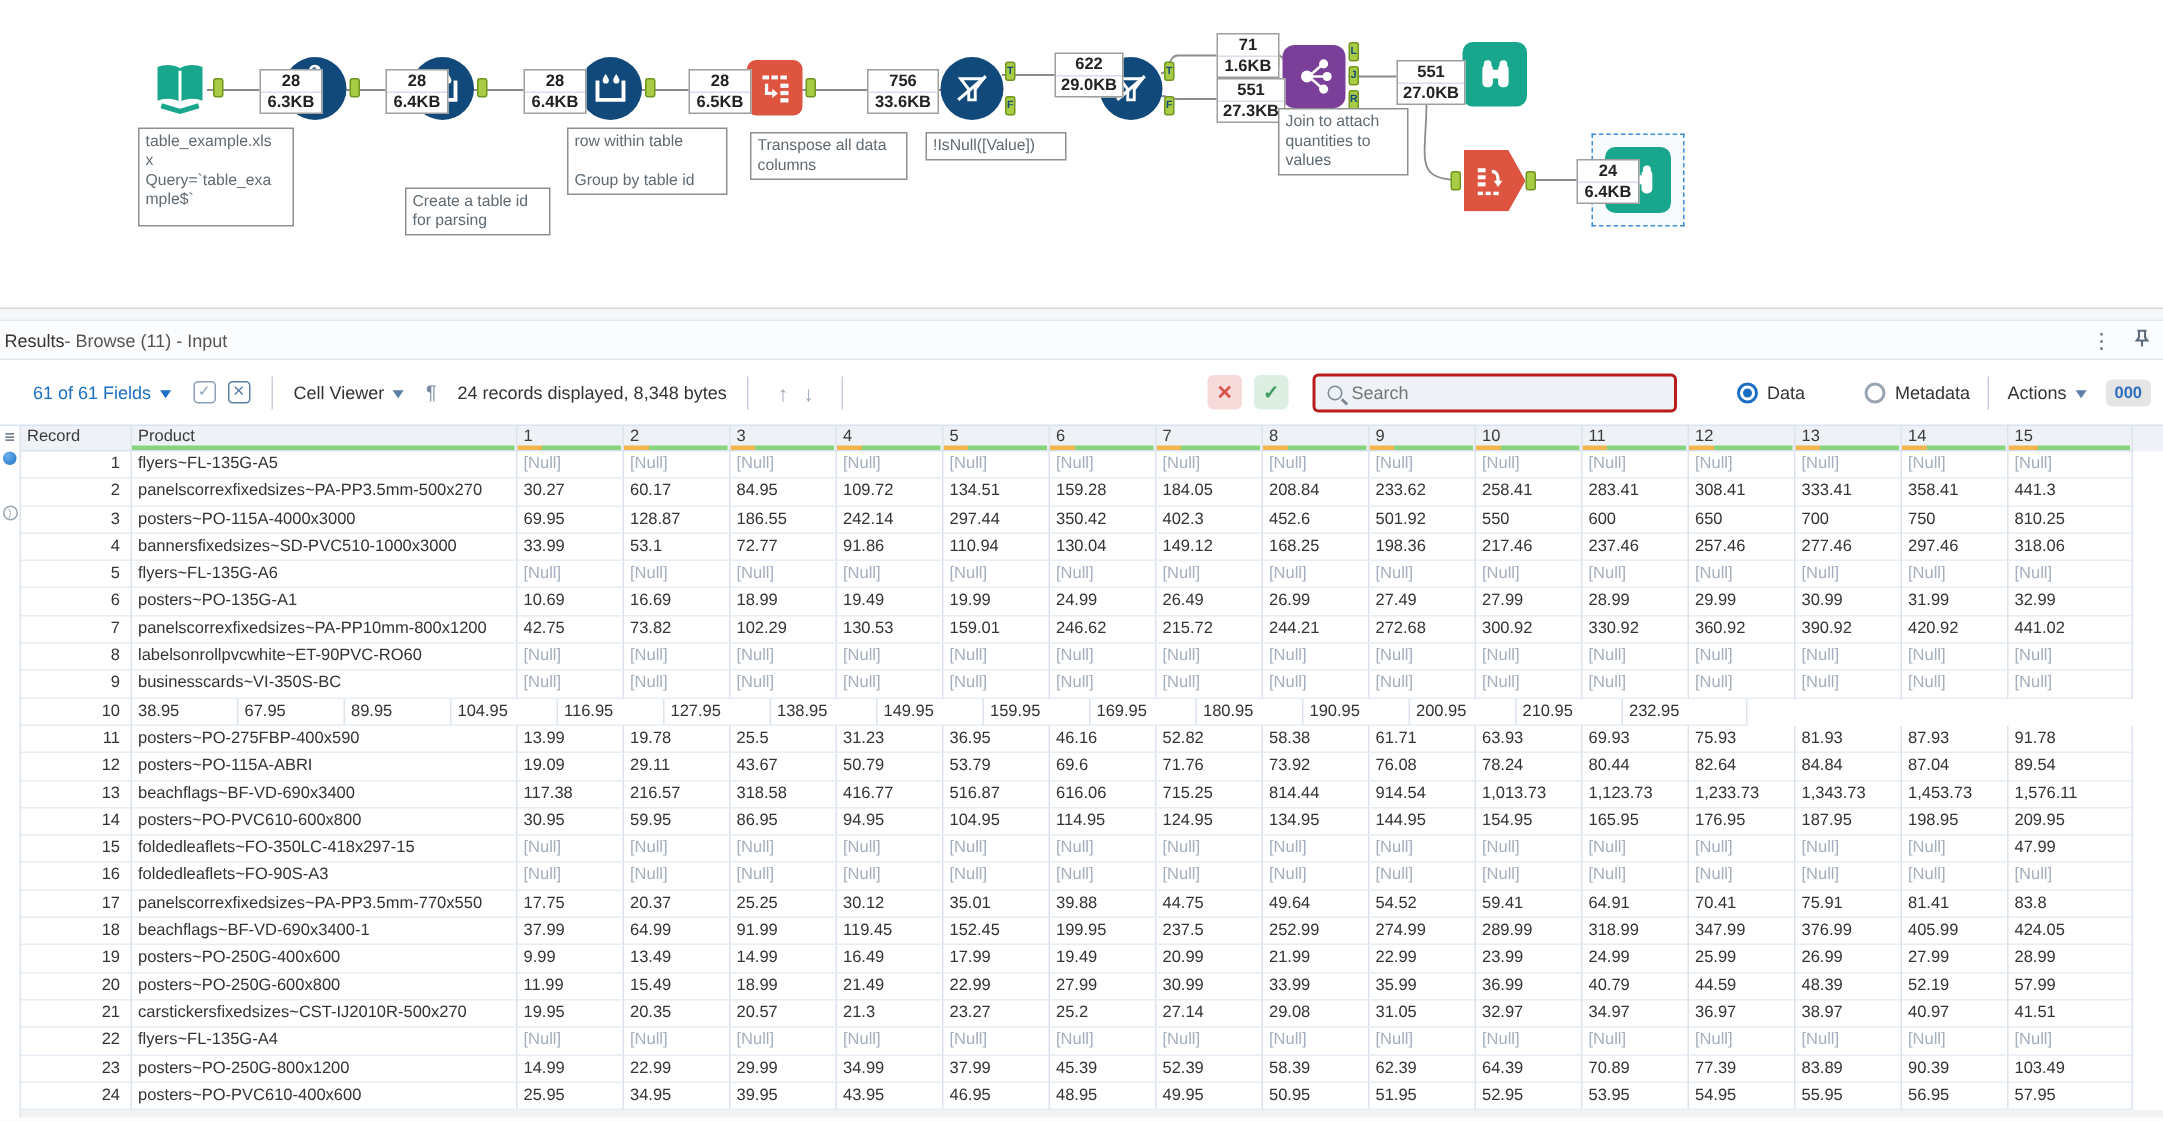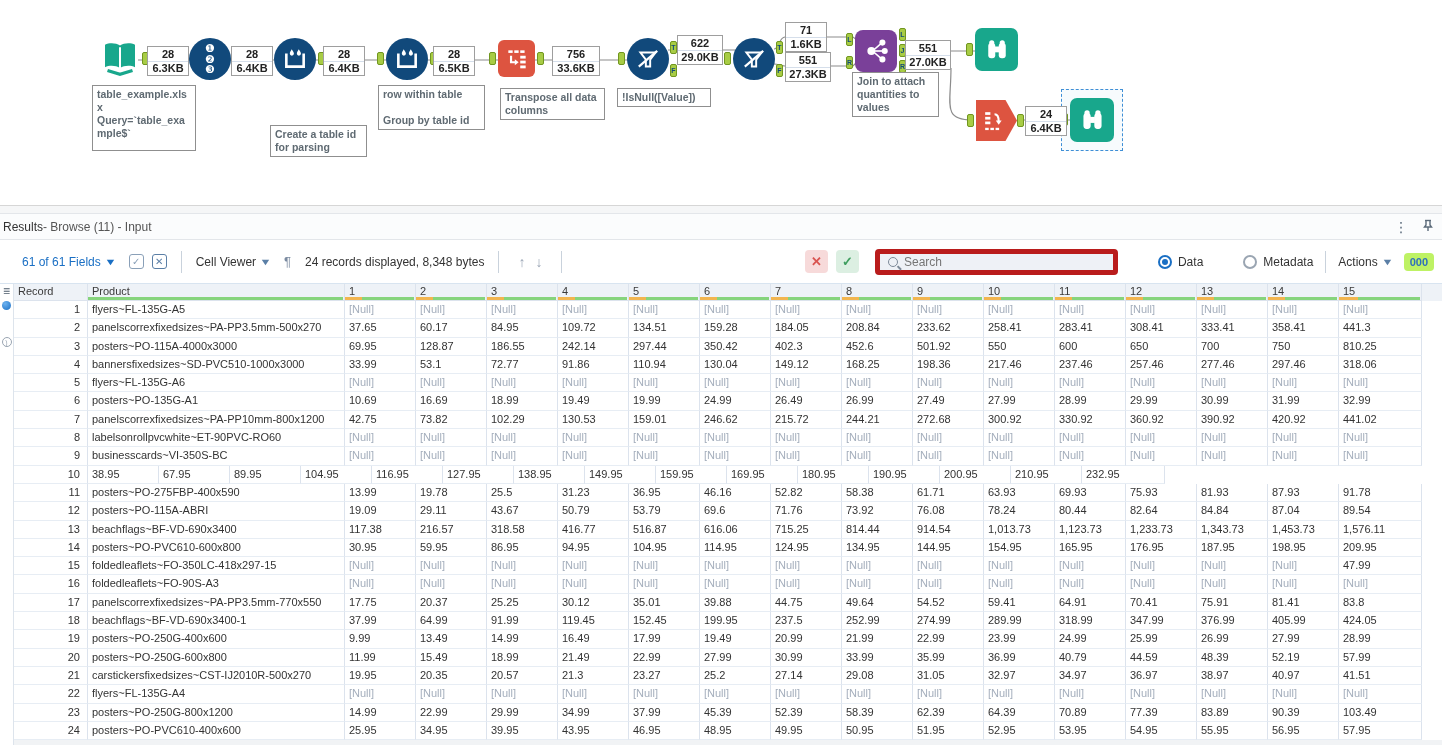--- a/index.html
+++ b/index.html
@@ -8,23 +8,23 @@
 
   
   .canvas { position:relative; width:1442px; height:206px; background:#fff; border-bottom:1px solid #d6d6d6; }
   .wires { position:absolute; left:0; top:0; width:1442px; height:206px; }
   .tool { position:absolute; }
   .tool-circle { border-radius:50%; background:#11497b; display:flex; align-items:center; justify-content:center; }
   .tool-rect { border-radius:6px; display:flex; align-items:center; justify-content:center; }
   .anchor { position:absolute; width:7px; height:13px; background:#a8cc45; border:1px solid #71961f;
     border-radius:2px; font-size:7px; font-weight:bold; color:#11497b; line-height:11px; text-align:center; }
   .badge { position:absolute; background:#fff; border:1px solid #9e9e9e; text-align:center;
-    font-size:11px; font-weight:600; color:#222; line-height:13px; padding-top:1px; }
+    font-size:11px; font-weight:600; color:#222; line-height:13px; padding-top:1px;margin-left:26px; }
   .badge .sz { border-top:1px solid #d5deea; display:block; }
-  .annot { position:absolute; background:#fff; border:1px solid #8f8f8f; color:#5f6a72; font-weight:bold;
+  .annot { position:absolute; background:#fff; border:1px solid #8f8f8f; color:#5f6a72; font-weight:normal;
     font-size:10.5px; line-height:13px; padding:2px 4px; white-space:pre-line; }
   .rid-num { color:#fff; font-size:11px; line-height:10.5px; text-align:center; }
   .select-box { position:absolute; border:1px dashed #3f8fd6; background:rgba(63,143,214,0.04); }
 
   
   .splitter { width:1442px; height:7px; background:#f5f6f7; }
 
   
   .results { width:1442px; background:#fff; }
   .r-title { height:27px; background:#fbfcfd; border-top:1px solid #e3e6ea; border-bottom:1px solid #e3e6ea;
@@ -37,32 +37,32 @@
   .chev { font-size:9px; color:inherit; transform:scaleX(1.4); display:inline-block; }
   .tb-icbox { width:15px; height:15px; border:1px solid #8aa0b8; border-radius:3px; color:#8aa0b8;
     font-size:10px; line-height:13px; text-align:center; margin-left:14px; }
   .tb-sep { width:1px; height:22px; background:#c9d2dc; margin:0 14px; }
   .pilcrow { color:#7a8aa0; font-size:13px; margin-right:14px; }
   .tb-arrow { color:#9aa5b5; font-size:14px; margin:0 5px; }
   .tb-btn { width:23px; height:23px; border-radius:4px; display:flex; align-items:center; justify-content:center;
     font-size:13px; font-weight:bold; }
   .btn-x { background:#f7dada; color:#d9534f; margin-right:8px; }
   .btn-ok { background:#dcefe2; color:#3f9e5f; }
-  .search { width:243px; height:26px; background:#eef1f6; border:5px solid #b91c1c; border-radius:4px;
+  .search { width:243px; height:26px; background:#eef1f6; border:2px solid #b91c1c; border-radius:4px;
     display:flex; align-items:center; padding:0 8px; gap:6px; margin-left:16px; color:#444; }
   .search input { border:none; background:transparent; outline:none; font-size:12px; color:#444; width:190px;
     font-family:"Liberation Sans", sans-serif; }
   .mag { width:10px; height:10px; border:1.5px solid #7d8998; border-radius:50%; position:relative; }
   .mag:after { content:""; position:absolute; width:5px; height:1.5px; background:#7d8998; transform:rotate(45deg);
     left:8px; top:9px; }
   .radio { display:flex; align-items:center; gap:6px; margin-left:22px;padding-left:18px; }
   .rdot { width:14px; height:14px; border-radius:50%; border:2px solid #9aa5b2; }
   .rdot.on { border-color:#1a6fc4; position:relative; }
   .rdot.on:after { content:""; position:absolute; left:2px; top:2px; width:6px; height:6px; border-radius:50%; background:#1a6fc4; }
-  .nullbadge { background:#bef264; color:#2f6fbd; font-size:11px; font-weight:bold; border-radius:4px;
+  .nullbadge { background:#e5e5e5; color:#2f6fbd; font-size:11px; font-weight:bold; border-radius:4px;
     padding:3px 6px; margin-left:12px; }
 
   
   .r-body { display:flex; height:462px; border-top:1px solid #d8e4f0; }
   .strip { width:14px; border-right:1px solid #dde4ec; background:#fff; display:flex; flex-direction:column;
     align-items:center; padding-top:2px; gap:5px; }
   .strip .hamb { color:#4a5a6a; font-size:12px; line-height:10px; }
   .strip .ball { width:9px; height:9px; border-radius:50%; background:radial-gradient(circle at 35% 30%, #6db2f0, #1a6fc4); }
   .strip .prof { width:10px; height:10px; border-radius:50%; border:1px solid #9aa5b2; margin-top:22px; color:#9aa5b2;
     font-size:7px; line-height:9px; text-align:center; }
@@ -367,21 +367,21 @@
             <div class="gcell c-val nullv">[Null]</div>
             <div class="gcell c-val nullv">[Null]</div>
             <div class="gcell c-val nullv">[Null]</div>
             <div class="gcell c-val nullv">[Null]</div>
             <div class="gcell c-val nullv">[Null]</div>
             <div class="gcell c-last nullv">[Null]</div>
           </div>
           <div class="grow">
             <div class="gcell c-rec">2</div>
             <div class="gcell c-prod">panelscorrexfixedsizes~PA-PP3.5mm-500x270</div>
-            <div class="gcell c-val">37.65</div>
+            <div class="gcell c-val">30.27</div>
             <div class="gcell c-val">60.17</div>
             <div class="gcell c-val">84.95</div>
             <div class="gcell c-val">109.72</div>
             <div class="gcell c-val">134.51</div>
             <div class="gcell c-val">159.28</div>
             <div class="gcell c-val">184.05</div>
             <div class="gcell c-val">208.84</div>
             <div class="gcell c-val">233.62</div>
             <div class="gcell c-val">258.41</div>
             <div class="gcell c-val">283.41</div>

